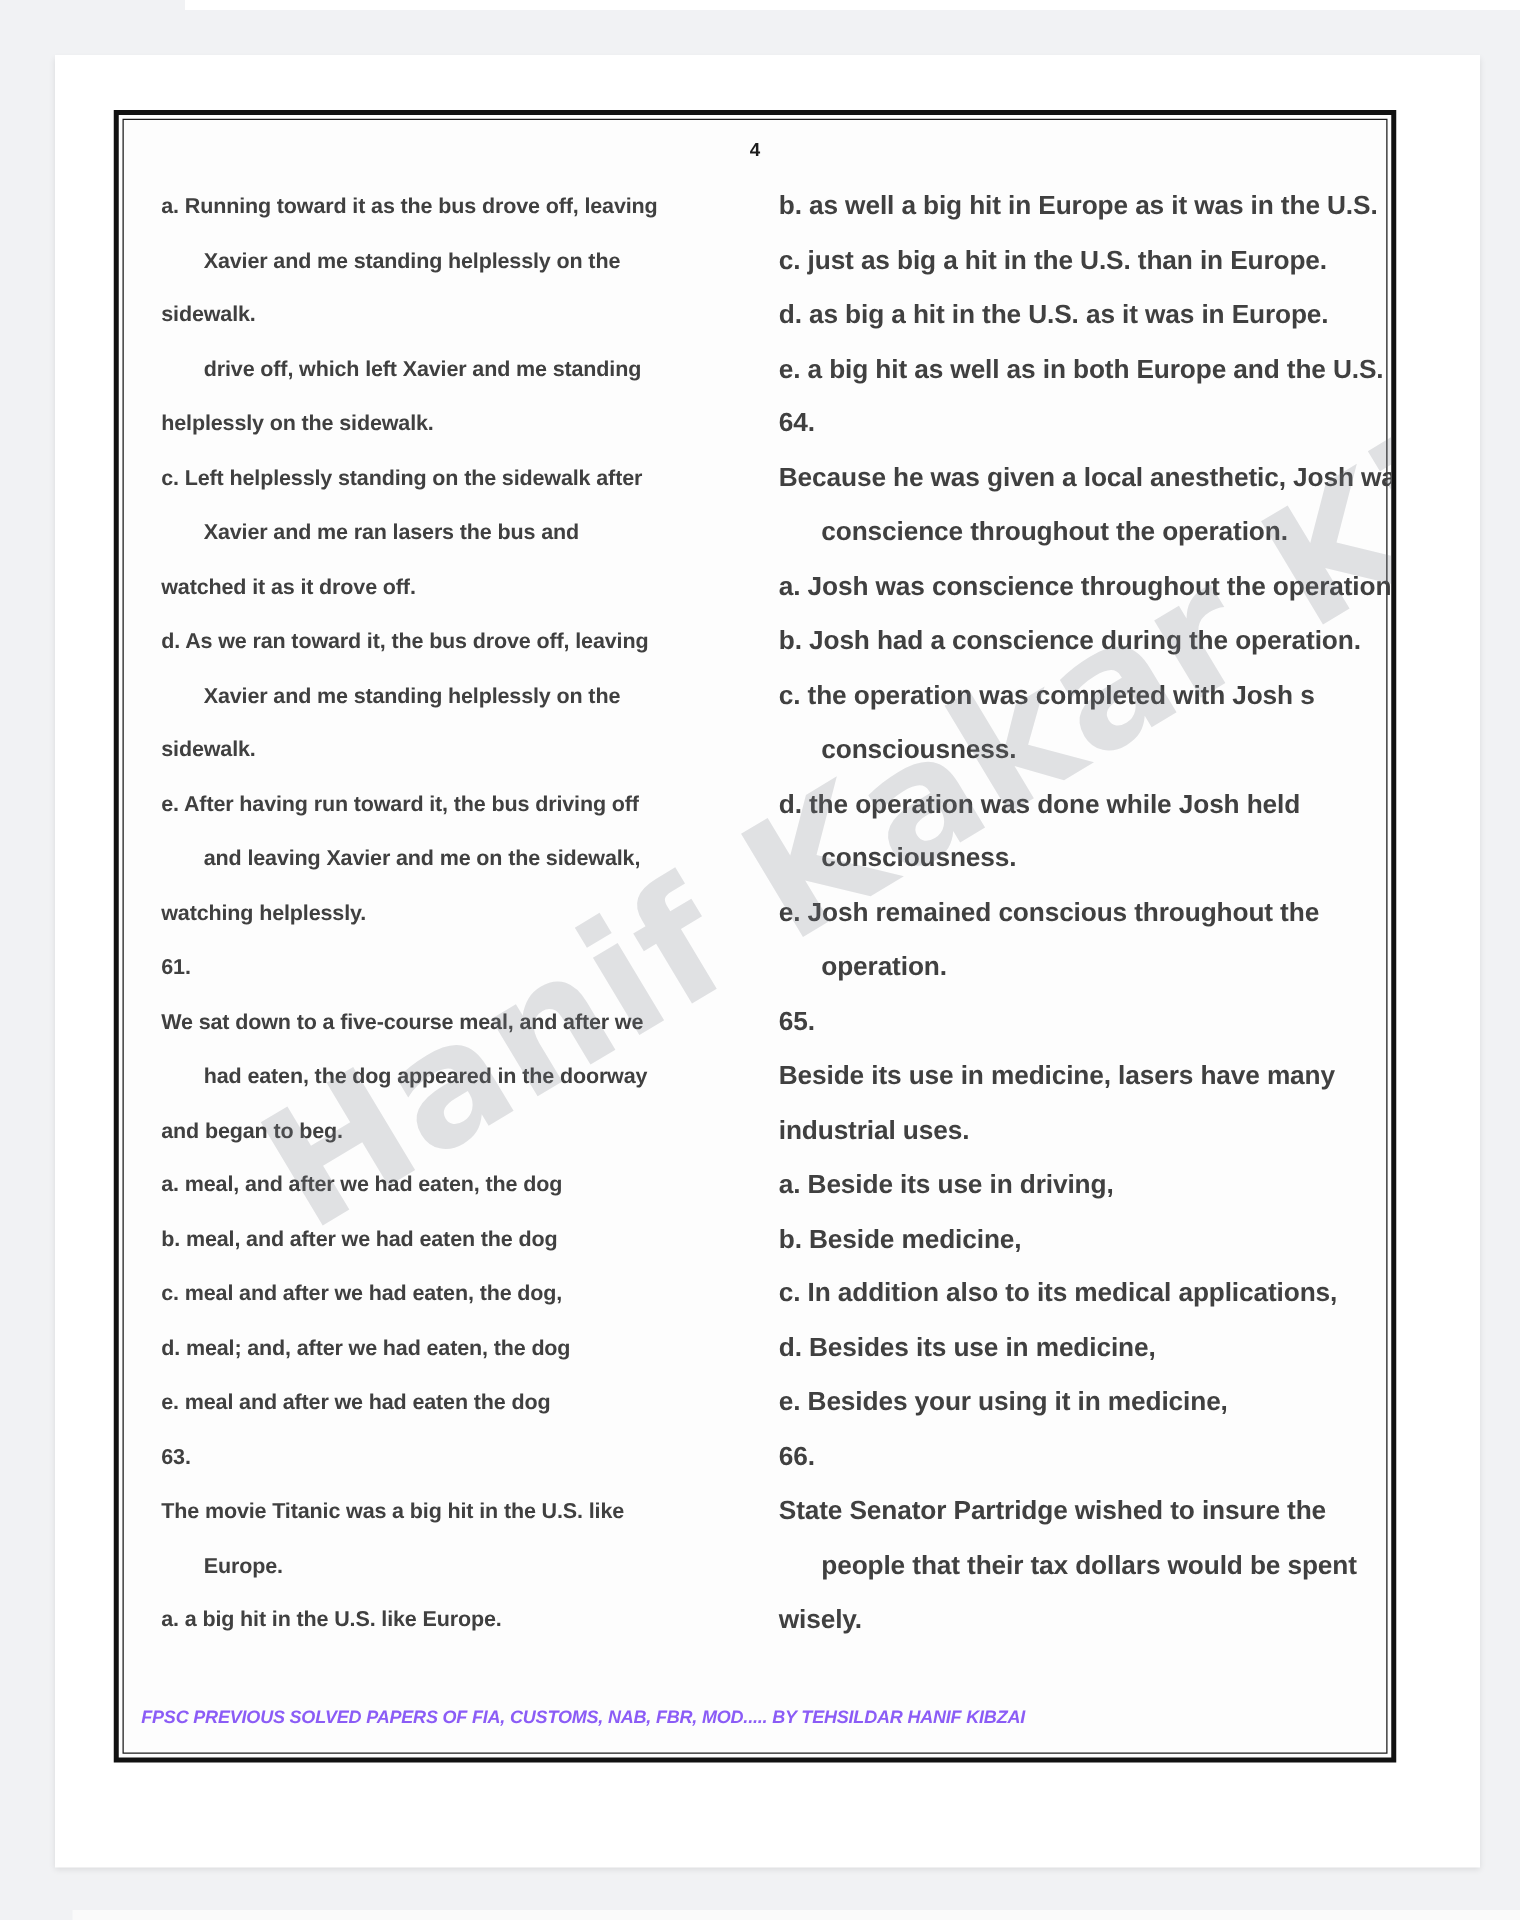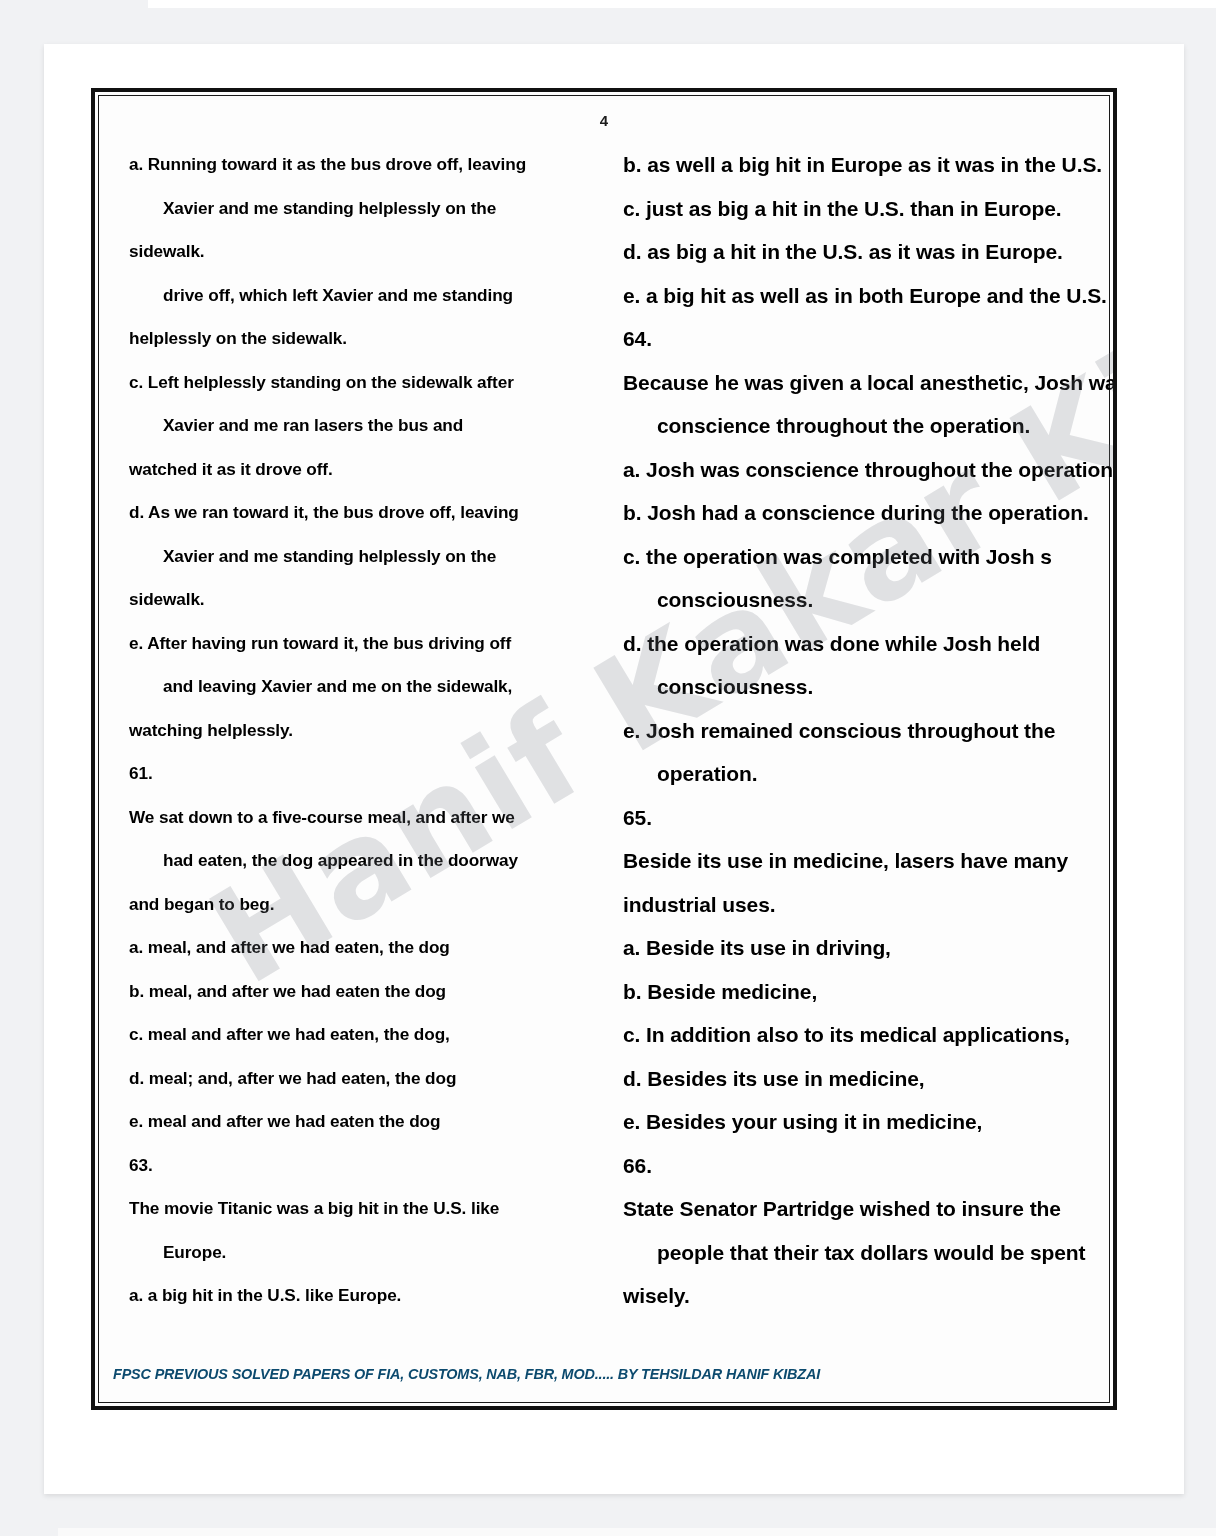--- a/index.html
+++ b/index.html
@@ -104,21 +104,21 @@
     flex: 0 0 496px;
     box-sizing: border-box;
   }
   .col-left  { padding-right: 10px; padding-left: 16px; }
   .col-right { padding-left: 14px; }
 
   
   .line {
     font-size: 17.2px;
     line-height: 43.5px;
-    color: #000000;
+    color: #404040;
     font-weight: 600;
     white-space: nowrap;
     letter-spacing: -0.1px;
   }
   .line.ind  { padding-left: 34px; }
   .line.num  { font-weight: 700; }
 
   .col-right .line { font-size: 21px; }
 
   
@@ -153,21 +153,21 @@
     right: 18px;
     bottom: 10px;
     height: 44px;
     display: flex;
     align-items: center;
   }
   .footer-text {
     font-size: 14.4px;
     font-weight: 700;
     font-style: italic;
-    color: #0c4a6e;
+    color: #8b5cf6;
     white-space: nowrap;
     letter-spacing: -0.15px;
   }
 </style>
 </head>
 <body>
 
 <div class="scan-viewport">
 
   <div class="scan-strip-top"></div>

